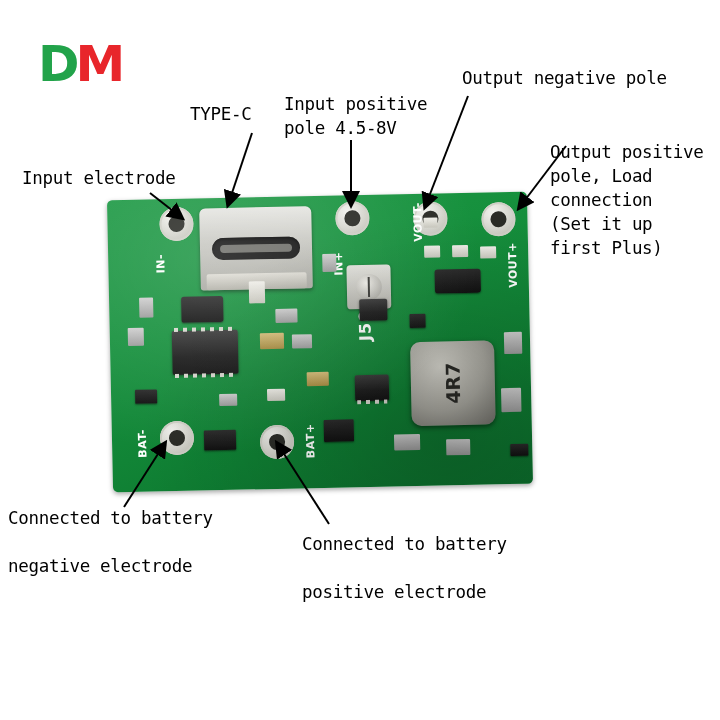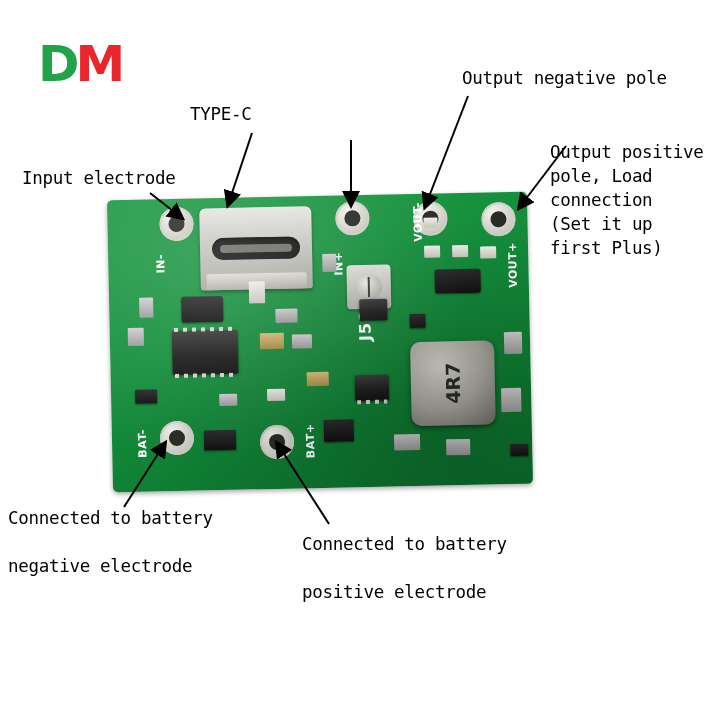--- a/index.html
+++ b/index.html
@@ -320,20 +320,22 @@
 
     <line x1="566" y1="146" x2="519" y2="208" stroke="#000" stroke-width="2" marker-end="url(#ah)"></line>
 
     <line x1="124" y1="507" x2="165" y2="443" stroke="#000" stroke-width="2" marker-end="url(#ah)"></line>
 
     <line x1="329" y1="524" x2="277" y2="443" stroke="#000" stroke-width="2" marker-end="url(#ah)"></line>
   </svg>
 
   <div class="label" style="left:22px; top:166px;">Input electrode</div>
   <div class="label" style="left:190px; top:102px;">TYPE-C</div>
+  <div class="label" style="left:284px; top:92px;">Input positive
+pole 4.5-8V</div>
   <div class="label" style="left:462px; top:66px;">Output negative pole</div>
   <div class="label" style="left:550px; top:140px;">Output positive
 pole, Load
 connection
 (Set it up
 first Plus)</div>
   <div class="label" style="left:8px; top:506px;">Connected to battery
 
 negative electrode</div>
   <div class="label" style="left:302px; top:532px;">Connected to battery

